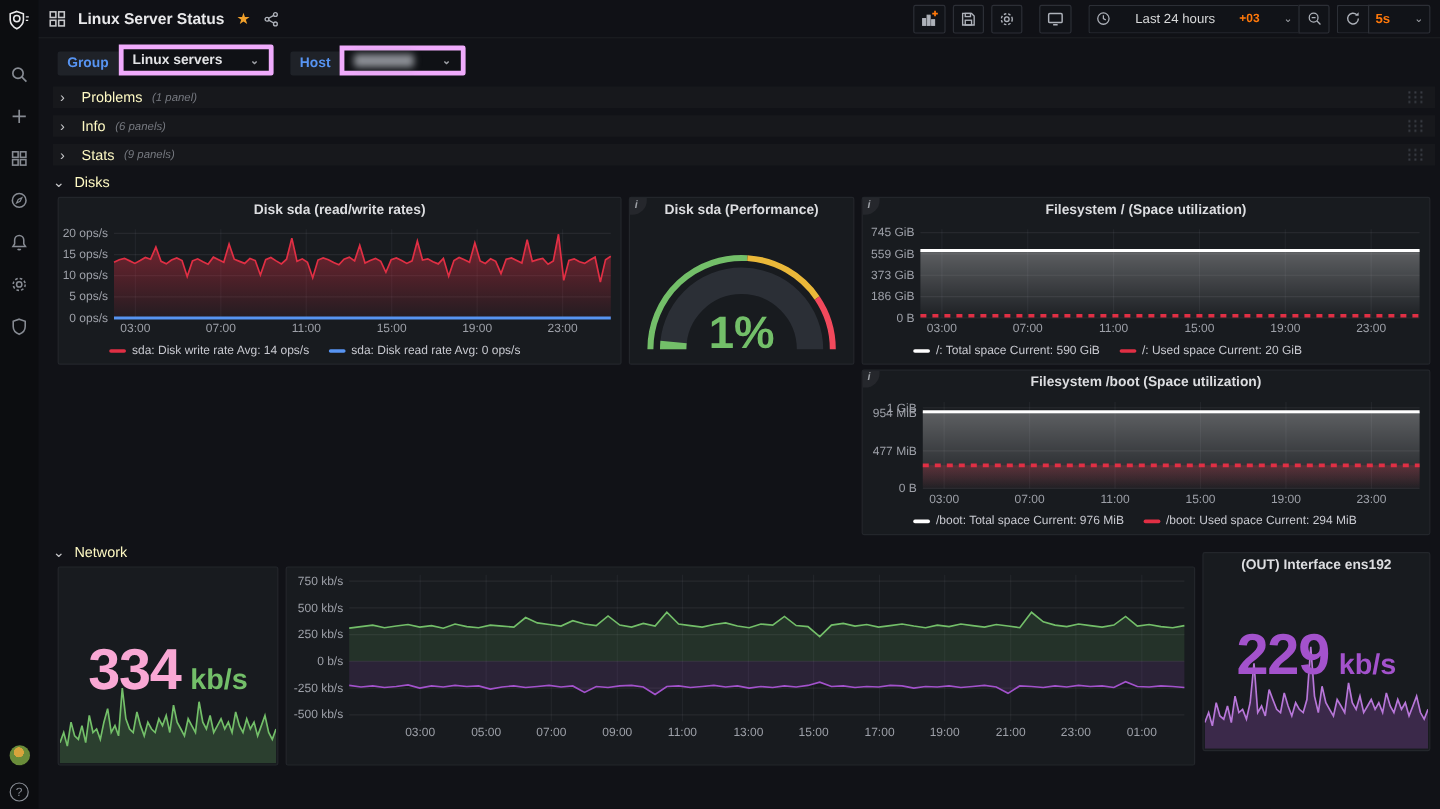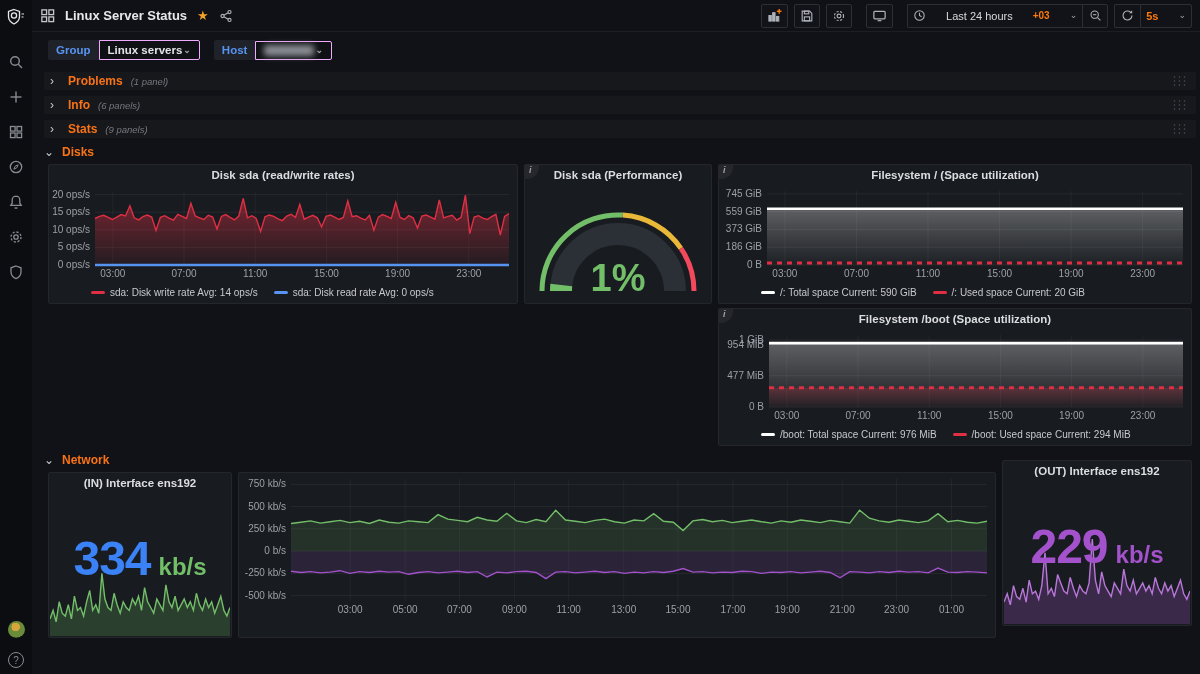--- a/index.html
+++ b/index.html
@@ -38,29 +38,29 @@
   .tz { font-size:10px; color:#ff780a; font-weight:700; }
   .interval { font-size:11px; color:#ff780a; font-weight:700; }
   .caret { font-size:9px; color:#9fa2a8; line-height:1; }
 
   
   .submenu { position:absolute; left:32px; top:32px; right:0; height:36px; display:flex; align-items:center;
     gap:14px; padding-left:16px; }
   .var { display:flex; align-items:flex-end; }
   .var-label { background:#1f2228; color:#5794f2; font-size:11.5px; font-weight:600; padding:4px 8px;
     border-radius:2px 0 0 2px; cursor:default; }
-  .var-value { background:#0f1115; border:1px solid #f0abfc; color:#e2e3e5; font-size:11.5px; font-weight:600;
-    padding:3px 8px; border-radius:0 2px 2px 0; display:flex; align-items:center; gap:1px; cursor:pointer; }
+  .var-value { background:#0f1115; border:4px solid #f0abfc; color:#e2e3e5; font-size:11.5px; font-weight:600;
+    padding:3px 8px; border-radius:0 2px 2px 0; display:flex; align-items:center; gap:23px; cursor:pointer; }
   .blur-val { width:50px; height:11px; background:#8d9096; border-radius:2px; filter:blur(3px); }
 
   
   .row-strip { position:absolute; left:44px; width:1152px; height:18px; background:#17181c; display:flex;
     align-items:center; gap:8px; padding:0 6px; cursor:pointer; }
   .row-chevron { color:#c7c8cb; font-size:12px; width:10px; }
-  .row-title { font-size:12px; font-weight:700; color:#f97316; }
+  .row-title { font-size:12px; font-weight:400; color:#fef9c3; }
   .row-count { font-size:9.5px; font-style:italic; color:#75787f; }
   .drag-dots { position:absolute; right:8px; top:3px; width:16px; height:12px;
     background-image:radial-gradient(#3a3d45 1px, transparent 1.2px); background-size:5px 4px; }
   .row-header { position:absolute; left:44px; display:flex; align-items:center; gap:8px; cursor:pointer; height:18px; }
 
   
   .panel { position:absolute; background:#181b1f; border:1px solid #23262b; border-radius:2px;
     display:flex; flex-direction:column; }
   .panel-title { height:20px; display:flex; align-items:center; justify-content:center; font-size:11.5px;
     font-weight:600; color:#dcdde0; cursor:pointer; flex:none; }
@@ -451,23 +451,22 @@
         </div>
       </div>
   </div>
 
   <div class="row-header" style="top:451px">
     <span class="row-chevron">⌄</span>
     <span class="row-title">Network</span>
   </div>
 
   <div class="panel" style="left:48px; top:472px; width:184px; height:166px">
-    <div class="panel-title">(IN) Interface ens192</div>
     <div class="stat-body">
-      <span class="stat-num" style="color: #3b82f6;">334</span>
+      <span class="stat-num" style="color: #f9a8d4;">334</span>
       <span class="stat-unit" style="color: rgb(115, 191, 105);">kb/s</span>
     </div>
     <div class="spark" style="height: 74px;">
         <svg width="180" height="74">
           <path d="M0.0,56.9L3.1,48.4L6.1,59.8L9.2,39.8L12.2,51.2L15.3,54.1L18.3,42.7L21.4,56.9L24.4,34.2L27.5,48.4L30.5,45.5L33.6,54.1L36.6,39.8L39.7,28.5L42.7,48.4L45.8,42.7L48.8,51.2L51.9,11.4L54.9,37.0L58.0,45.5L61.0,48.4L64.1,31.3L67.1,42.7L70.2,51.2L73.2,39.8L76.3,45.5L79.3,48.4L82.4,37.0L85.4,42.7L88.5,34.2L91.5,48.4L94.6,25.6L97.6,39.8L100.7,45.5L103.7,51.2L106.8,37.0L109.8,42.7L112.9,48.4L115.9,22.8L119.0,39.8L122.0,45.5L125.1,34.2L128.1,48.4L131.2,42.7L134.2,37.0L137.3,45.5L140.3,39.8L143.4,48.4L146.4,31.3L149.5,42.7L152.5,48.4L155.6,37.0L158.6,45.5L161.7,39.8L164.7,51.2L167.8,42.7L170.8,34.2L173.9,48.4L176.9,54.1L180.0,45.5L180,74L0,74Z" fill="rgba(115,191,105,0.22)" stroke="none"></path>
           <polyline points="0.0,56.9 3.1,48.4 6.1,59.8 9.2,39.8 12.2,51.2 15.3,54.1 18.3,42.7 21.4,56.9 24.4,34.2 27.5,48.4 30.5,45.5 33.6,54.1 36.6,39.8 39.7,28.5 42.7,48.4 45.8,42.7 48.8,51.2 51.9,11.4 54.9,37.0 58.0,45.5 61.0,48.4 64.1,31.3 67.1,42.7 70.2,51.2 73.2,39.8 76.3,45.5 79.3,48.4 82.4,37.0 85.4,42.7 88.5,34.2 91.5,48.4 94.6,25.6 97.6,39.8 100.7,45.5 103.7,51.2 106.8,37.0 109.8,42.7 112.9,48.4 115.9,22.8 119.0,39.8 122.0,45.5 125.1,34.2 128.1,48.4 131.2,42.7 134.2,37.0 137.3,45.5 140.3,39.8 143.4,48.4 146.4,31.3 149.5,42.7 152.5,48.4 155.6,37.0 158.6,45.5 161.7,39.8 164.7,51.2 167.8,42.7 170.8,34.2 173.9,48.4 176.9,54.1 180.0,45.5" fill="none" stroke="#73bf69" stroke-width="1.4"></polyline>
         </svg>
       </div>
   </div>
 

